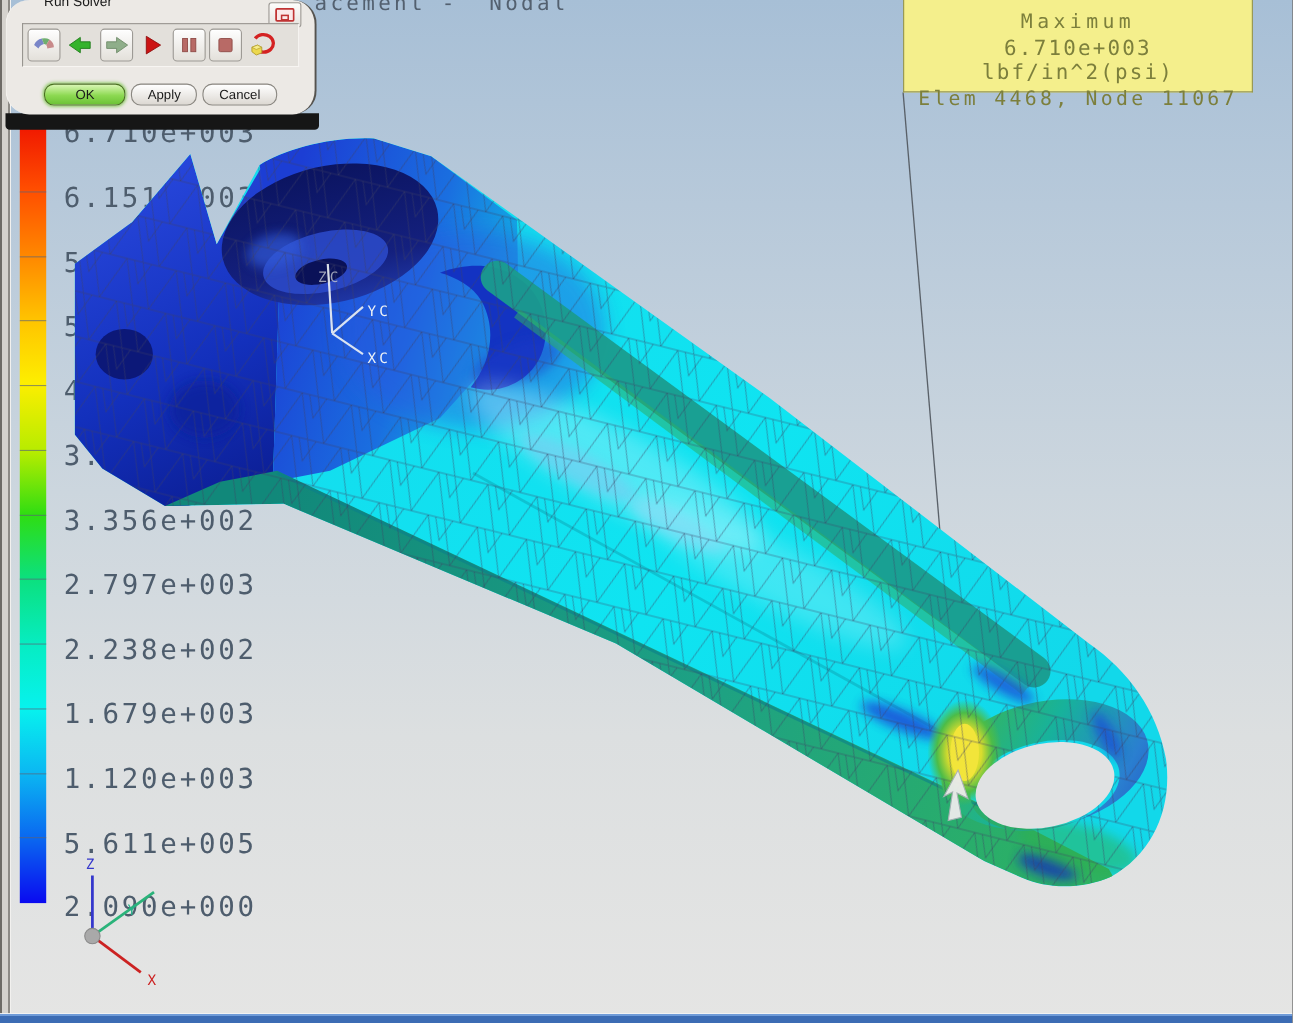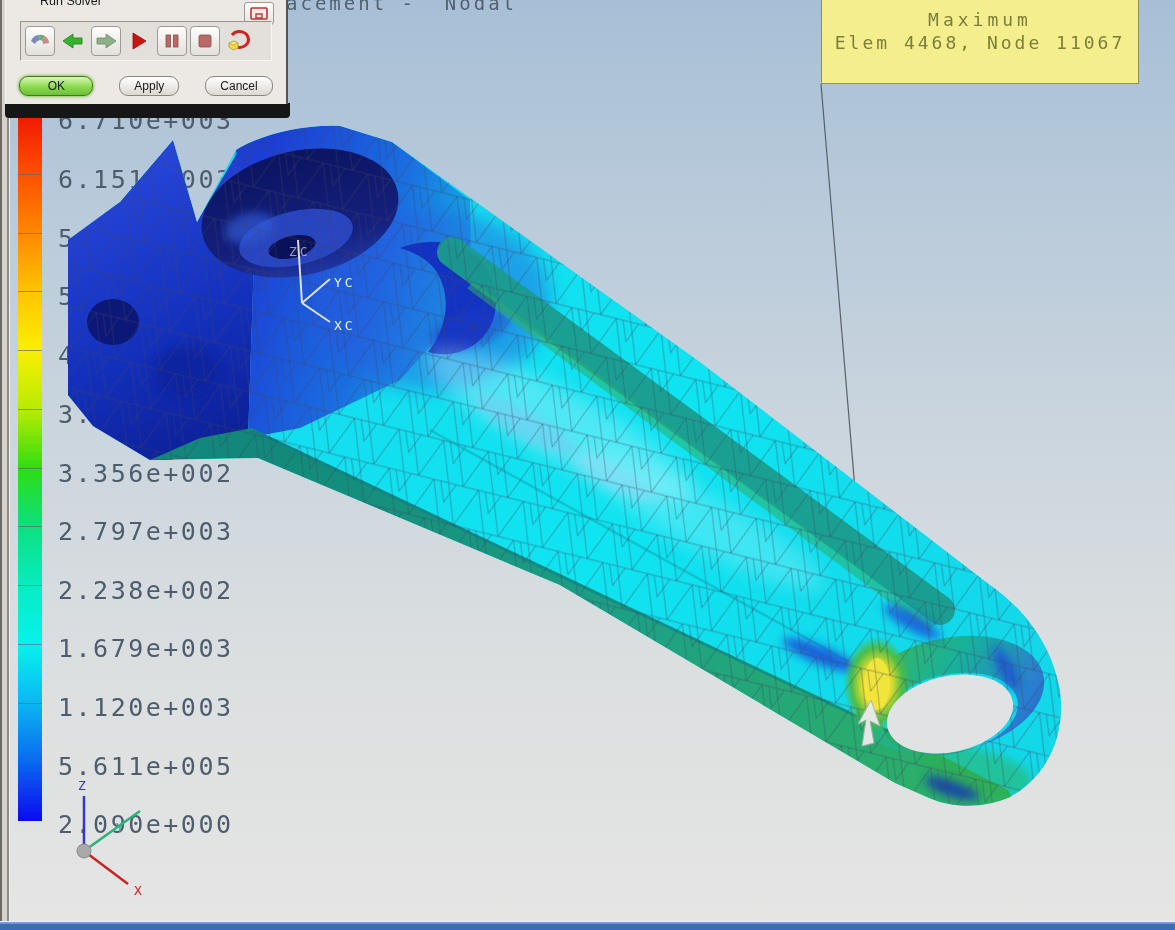--- a/index.html
+++ b/index.html
@@ -26,33 +26,33 @@
     background:#f4ef8c;border:1px solid #8f914f;border-top:none;
     font-family:"DejaVu Sans Mono",monospace;color:#7c7f3c;text-align:center;}
   .max-note .l1{margin-top:9px;font-size:18px;letter-spacing:4px;}
   .max-note .l2{margin-top:3px;font-size:19px;letter-spacing:2px;}
   .max-note .l3{margin-top:2px;font-size:18px;letter-spacing:3px;}
   
   .scene{position:absolute;left:0;top:0;z-index:2;}
   .triad{position:absolute;left:20px;top:762px;z-index:3;}
   
   .dialog{position:absolute;left:5px;top:0;width:283px;height:104px;z-index:10;
-    background:#ece9e5;border-left:1px solid #f5f3f0;border-right:2px solid #55534f;box-sizing:border-box;}
+    background:#ece9e5;border-left:1px solid #f5f3f0;border-right:2px solid #55534f;box-sizing:border-box;border-radius:22px;}
   .dialog-shadow{position:absolute;left:5px;top:103px;width:285px;height:15px;z-index:10;
     background:#161616;border-radius:0 0 4px 4px;}
   .dlg-title{position:absolute;left:34px;top:-6px;font-size:12.5px;color:#1a1a1a;}
   .dlg-opt-btn{position:absolute;right:12px;top:2px;width:28px;height:21px;border:1px solid #9d9a95;border-radius:3px;
     background:linear-gradient(180deg,#fdfdfc,#e6e3de);display:flex;align-items:center;justify-content:center;}
   .dlg-toolbar{position:absolute;left:14px;top:21px;width:252px;height:40px;box-sizing:border-box;
     background:#e3e0db;border:1px solid;border-color:#989590 #f7f5f2 #f7f5f2 #989590;
     display:flex;align-items:center;gap:3px;padding:0 4px;}
   .tbtn{width:30px;height:30px;box-sizing:border-box;display:flex;align-items:center;justify-content:center;}
   .tbtn.raised{background:linear-gradient(180deg,#fefefe,#e3e0da);border:1px solid #9d9a95;border-radius:4px;
     box-shadow:inset 0 1px 0 #fff;}
-  .dlg-buttons{position:absolute;left:0;top:76px;width:100%;display:flex;justify-content:center;gap:26px;}
+  .dlg-buttons{position:absolute;left:0;top:76px;width:100%;display:flex;justify-content:center;gap:5px;}
   .btn{height:20px;border-radius:9px;font-size:12px;color:#1a1a1a;display:flex;align-items:center;justify-content:center;
     border:1px solid #8a8781;background:linear-gradient(180deg,#ffffff,#dcd8d2);padding:0 14px;box-sizing:border-box;}
   .btn.ok{width:74px;background:linear-gradient(180deg,#d9f6b4,#8cd951 55%,#6cc236);
     border:1px solid #49721f;box-shadow:0 0 3px 1px #86c85a;}
 </style>
 </head>
 <body>
 <div class="screen">
 
   <div class="view-header">acement -  Nodal</div>
@@ -233,20 +233,21 @@
     <circle cx="64" cy="89" r="7" fill="#a9a9a9" stroke="#8a8a8a"></circle>
     <g font-family="DejaVu Sans Mono, monospace" font-size="13" letter-spacing="1">
       <text x="58" y="28" fill="#3437cc">Z</text>
       <text x="96" y="70" fill="#27b08a">Y</text>
       <text x="114" y="133" fill="#cc2222">X</text>
     </g>
   </svg>
 
   <div class="max-note">
     <div class="l1">Maximum</div>
+    <div class="l2">6.710e+003 lbf/in^2(psi)</div>
     <div class="l3">Elem 4468, Node 11067</div>
   </div>
 
   <div class="dialog-shadow"></div>
   <div class="dialog">
     <div class="dlg-title">Run Solver</div>
     <div class="dlg-opt-btn">
       <svg width="18" height="14" viewBox="0 0 18 14">
         <rect x="1" y="1" width="16" height="11" fill="#fbe9e9" stroke="#c03333" stroke-width="1.6" rx="1"></rect>
         <rect x="6" y="7" width="6" height="4" fill="none" stroke="#c03333" stroke-width="1.4"></rect>

